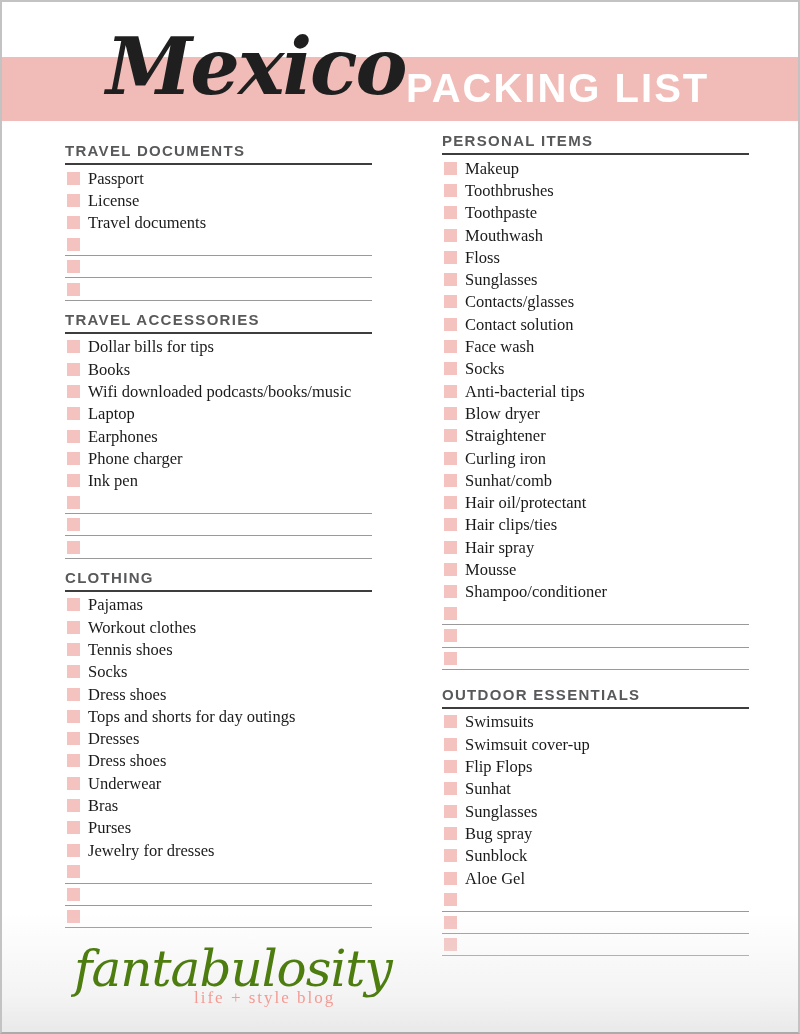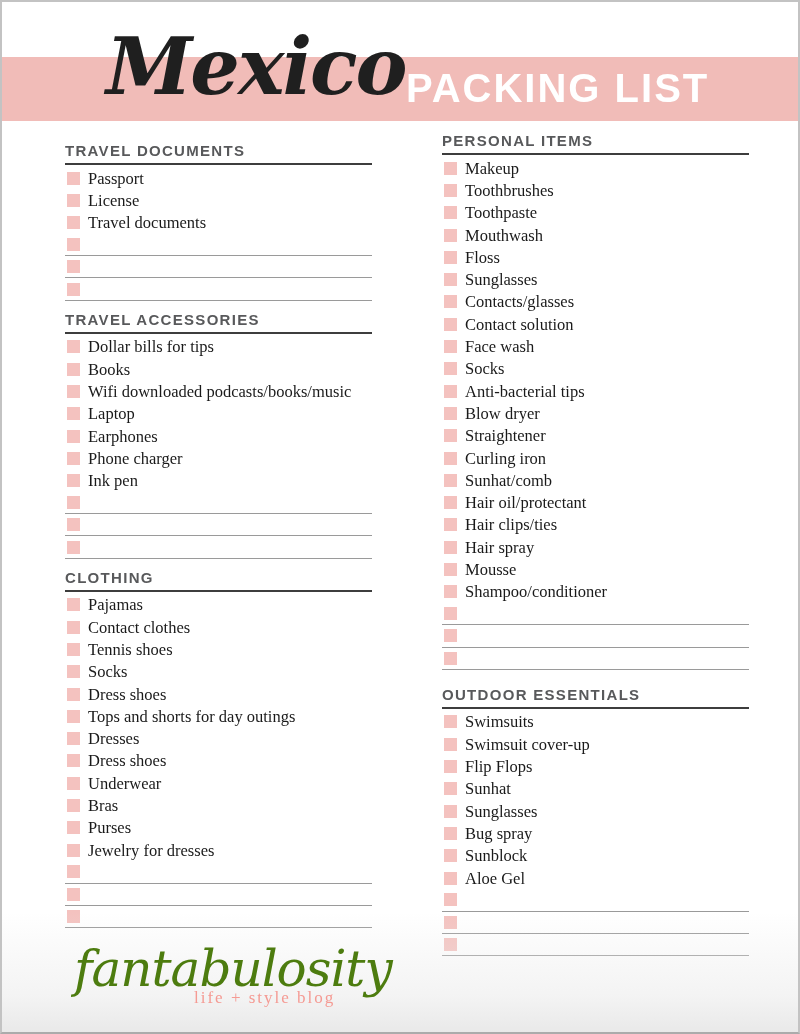--- a/index.html
+++ b/index.html
@@ -165,21 +165,21 @@
         </div>
       </section>
       <section class="section">
         <div class="sec-title">CLOTHING</div>
         <div class="row">
           <span class="checkbox"></span>
           <span class="item-label">Pajamas</span>
         </div>
         <div class="row">
           <span class="checkbox"></span>
-          <span class="item-label">Contact clothes</span>
+          <span class="item-label">Workout clothes</span>
         </div>
         <div class="row">
           <span class="checkbox"></span>
           <span class="item-label">Tennis shoes</span>
         </div>
         <div class="row">
           <span class="checkbox"></span>
           <span class="item-label">Socks</span>
         </div>
         <div class="row">

